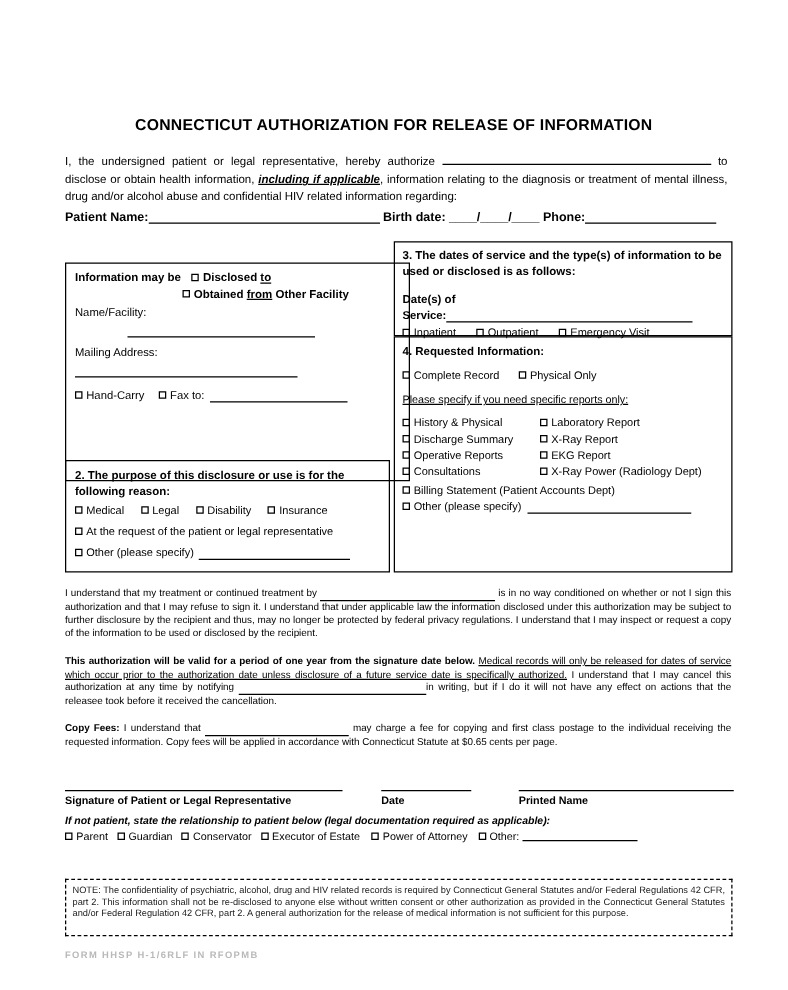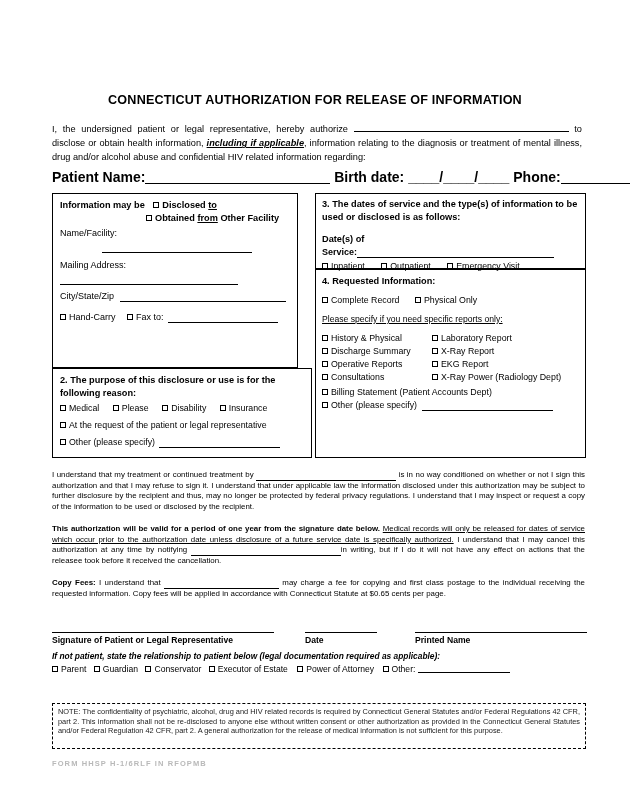--- a/index.html
+++ b/index.html
@@ -56,40 +56,40 @@
     font-weight: bold;
     text-decoration: underline;
   }
 
   
   .patient-line {
     position: absolute;
     left: 52px;
     top: 169px;
     width: 534px;
-    font-size: 14px;
+    font-size: 10px;
     font-weight: bold;
     white-space: nowrap;
   }
   .patient-line .fill {
     display: inline-block;
     border-bottom: 1px solid #000;
     height: 9px;
     vertical-align: bottom;
     margin-bottom: 1px;
   }
 
   
   .box {
     position: absolute;
     border: 1.6px solid #000;
     box-sizing: border-box;
     font-size: 8.9px;
   }
-  #box-left-1  { left: 52px;  top: 193px; width: 246px; height: 175px; }
+  #box-left-1  { left: 52px;  top: 210px; width: 276px; height: 175px; }
   #box-left-2  { left: 52px;  top: 368px; width: 260px; height: 90px;  }
   #box-right-3 { left: 315px; top: 193px; width: 271px; height: 76px;  }
   #box-right-4 { left: 315px; top: 269px; width: 271px; height: 189px; }
 
   .bx-pad { padding: 5px 7px; }
 
   .hdr {
     font-weight: bold;
     font-size: 9.2px;
     line-height: 12.5px;
@@ -247,38 +247,35 @@
       <div class="row" style="margin-top:2px;font-size:9px">
         <span>Name/Facility:</span>
       </div>
       <div class="stand-line" style="width:150px;margin:11px 0 0 42px"></div>
 
       <div class="row" style="margin-top:6px;font-size:9px">
         <span>Mailing Address:</span>
       </div>
       <div class="stand-line" style="width:178px;margin:11px 0 0 0px"></div>
 
-      <div class="row" style="margin-top:5px;font-size:9px">
-        <span>City/State/Zip</span><span class="line" style="width:166px;margin-left:6px"></span>
-      </div>
 
 
       <div class="row" style="margin-top:8px;font-size:9px">
         <span class="cb"></span><span>Hand-Carry</span>
         <span class="cb" style="margin-left:9px"></span><span>Fax to:</span><span class="line" style="width:110px;margin-left:4px"></span>
       </div>
     </div>
   </div>
 
   <div class="box" id="box-left-2">
     <div class="bx-pad">
       <div class="row-wrap hdr" style="width:244px">2. The purpose of this disclosure or use is for the following reason:</div>
       <div class="row" style="margin-top:2px;font-size:8.8px">
         <span class="cb cb-bold"></span><span>Medical</span>
-        <span class="cb cb-bold" style="margin-left:11px"></span><span>Please</span>
+        <span class="cb cb-bold" style="margin-left:11px"></span><span>Legal</span>
         <span class="cb cb-bold" style="margin-left:11px"></span><span>Disability</span>
         <span class="cb cb-bold" style="margin-left:11px"></span><span>Insurance</span>
       </div>
       <div class="row" style="margin-top:4px;font-size:8.8px">
         <span class="cb"></span><span>At the request of the patient or legal representative</span>
       </div>
       <div class="row" style="margin-top:4px;font-size:8.8px">
         <span class="cb"></span><span>Other (please specify)</span><span class="line" style="width:121px;margin-left:4px"></span>
       </div>
     </div>

